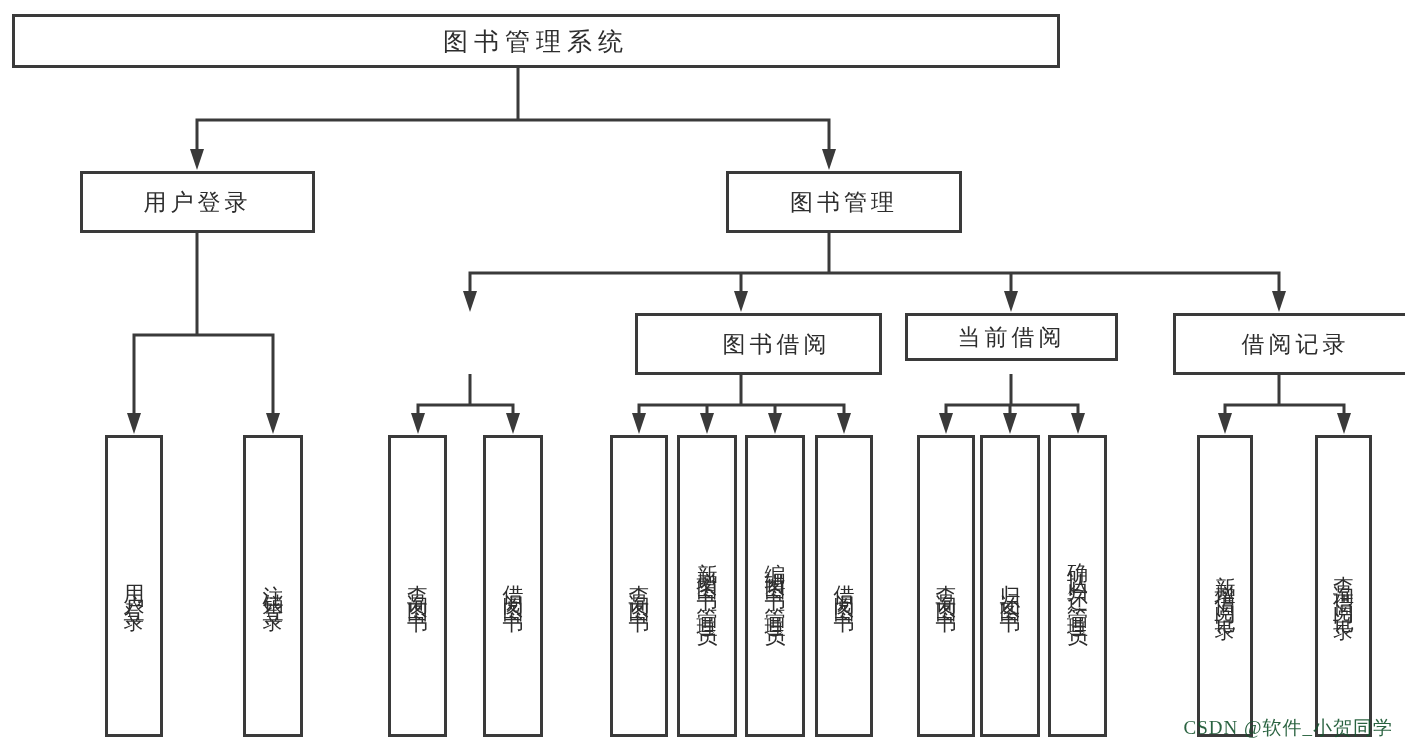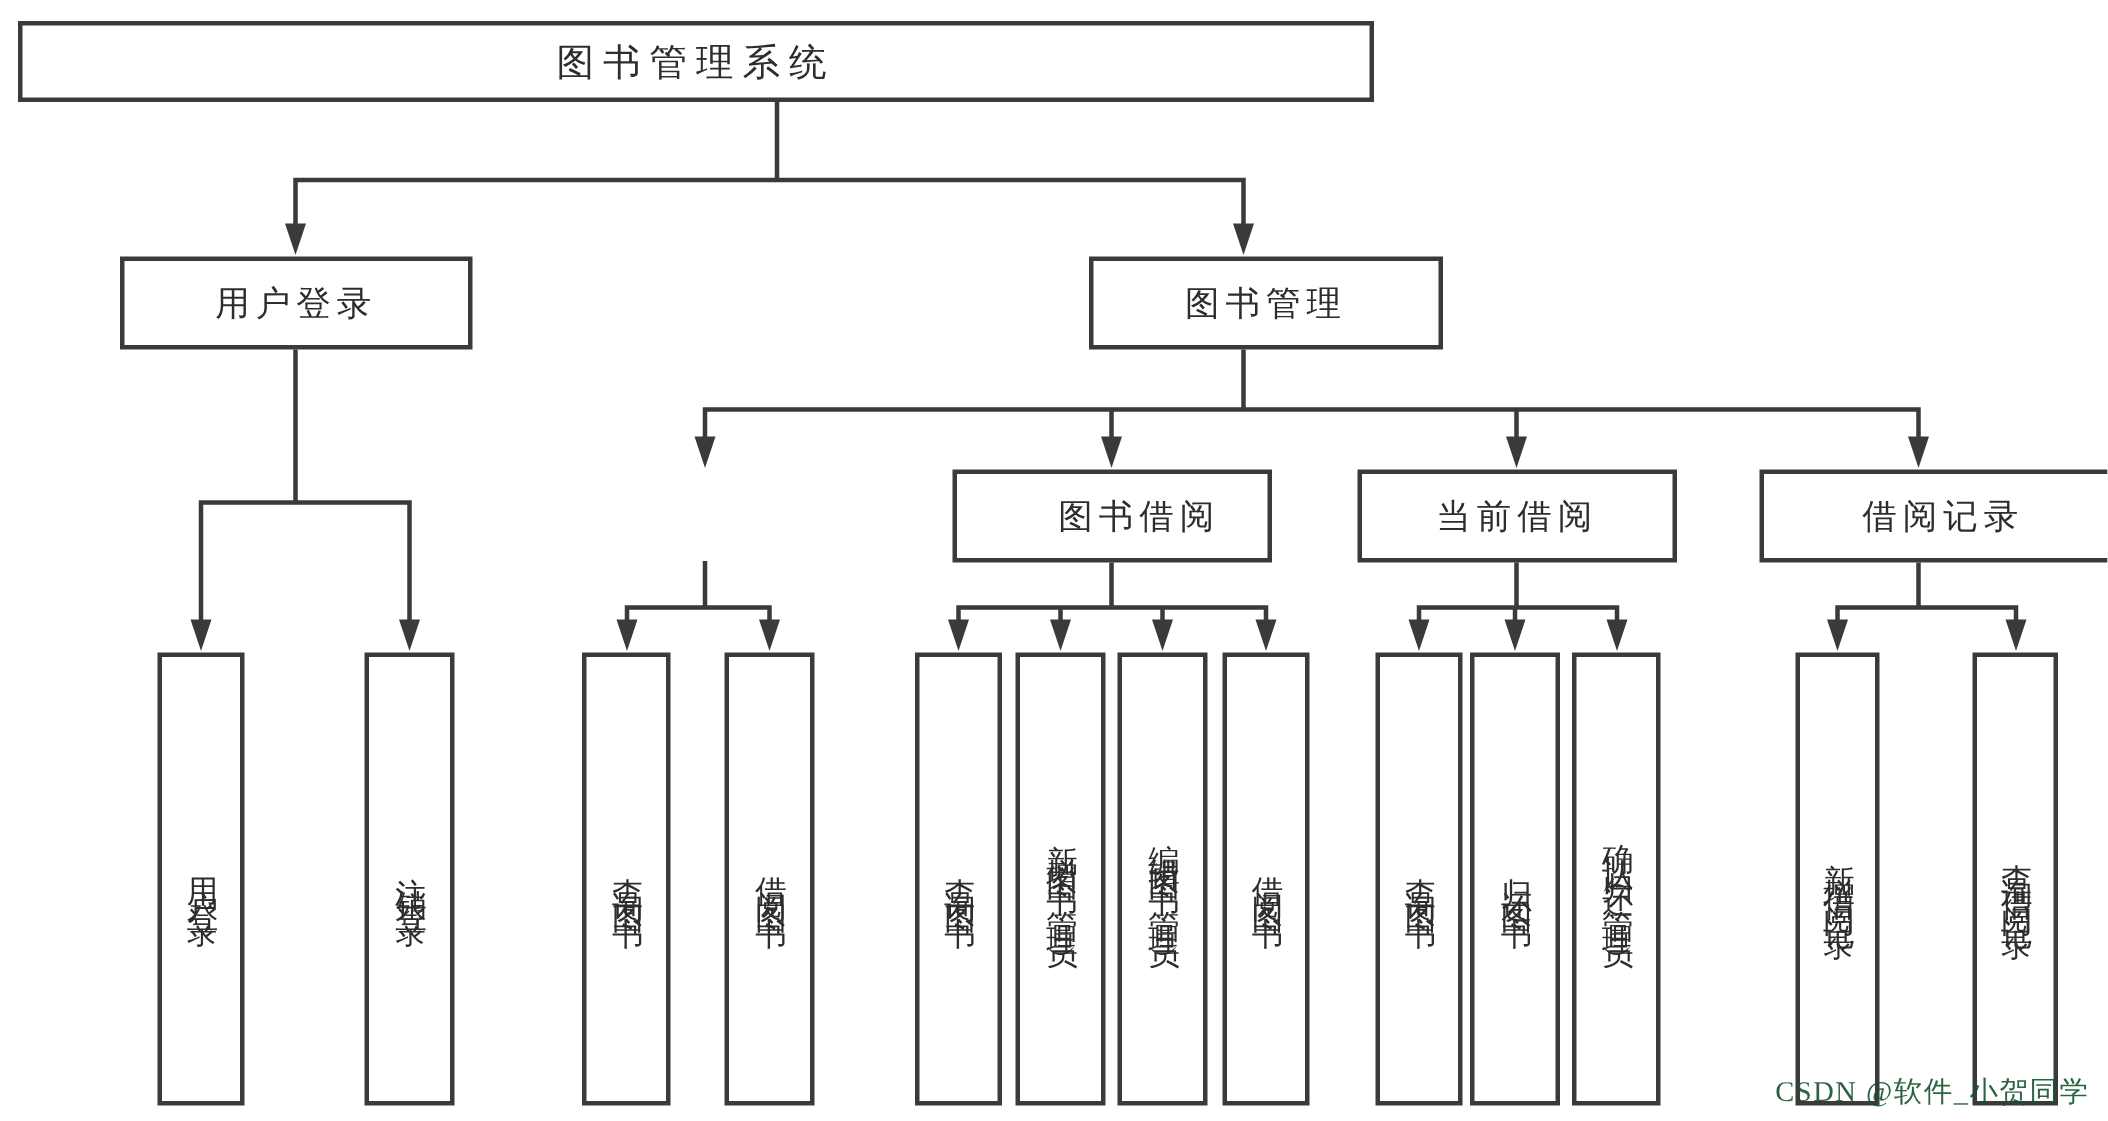--- a/index.html
+++ b/index.html
@@ -84,27 +84,27 @@
       <polygon points="768,413 782,413 775,434"></polygon>
       <polygon points="837,413 851,413 844,434"></polygon>
       <polygon points="939,413 953,413 946,434"></polygon>
       <polygon points="1003,413 1017,413 1010,434"></polygon>
       <polygon points="1071,413 1085,413 1078,434"></polygon>
       <polygon points="1218,413 1232,413 1225,434"></polygon>
       <polygon points="1337,413 1351,413 1344,434"></polygon>
     </g>
   </svg>
 
-  <div class="node h root" style="left:12px; top:14px; width:904px; height:54px;">图书管理系统</div>
+  <div class="node h root" style="left:12px; top:14px; width:1048px; height:54px;">图书管理系统</div>
 
   <div class="node h" style="left:80px; top:171px; width:235px; height:62px;">用户登录</div>
   <div class="node h" style="left:726px; top:171px; width:236px; height:62px;">图书管理</div>
 
-  <div class="node h" style="left:635px; top:313px; width:213px; height:62px;padding-left:36px;">图书借阅</div>
-  <div class="node h" style="left:905px; top:313px; width:213px; height:62px;">当前借阅</div>
+  <div class="node h" style="left:635px; top:313px; width:247px; height:62px;padding-left:36px;">图书借阅</div>
+  <div class="node h" style="left:905px; top:313px; width:213px; height:48px;">当前借阅</div>
   <div class="node h" style="left:1173px; top:313px; width:245px; height:62px;">借阅记录</div>
 
   <div class="node v" style="left:105px; top:435px; width:58px; height:302px;">用户登录</div>
   <div class="node v" style="left:243px; top:435px; width:60px; height:302px;">注销登录</div>
 
   <div class="node v" style="left:388px; top:435px; width:59px; height:302px;">查询图书</div>
   <div class="node v" style="left:483px; top:435px; width:60px; height:302px;">借阅图书</div>
 
   <div class="node v" style="left:610px; top:435px; width:58px; height:302px;">查询图书</div>
   <div class="node v" style="left:677px; top:435px; width:60px; height:302px;">新增图书（管理员）</div>

